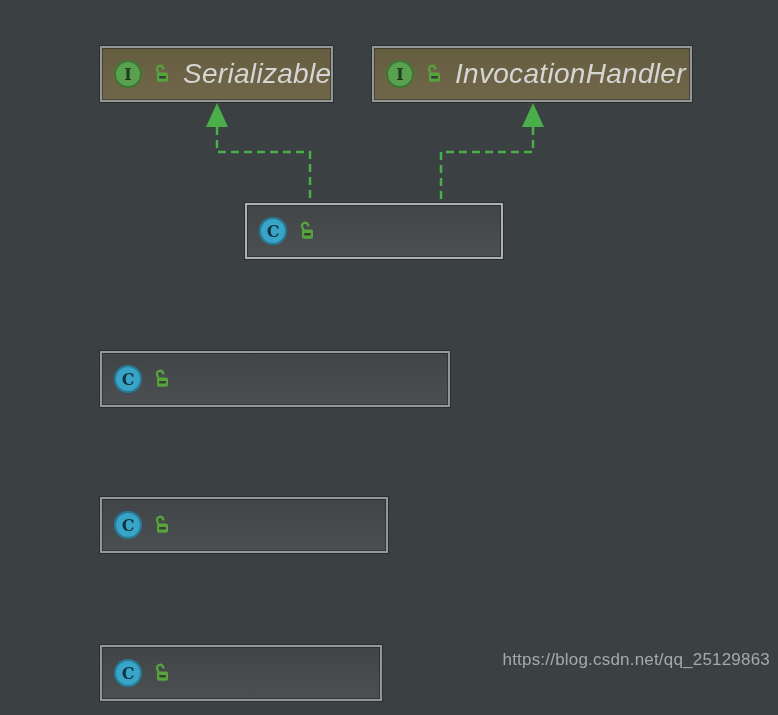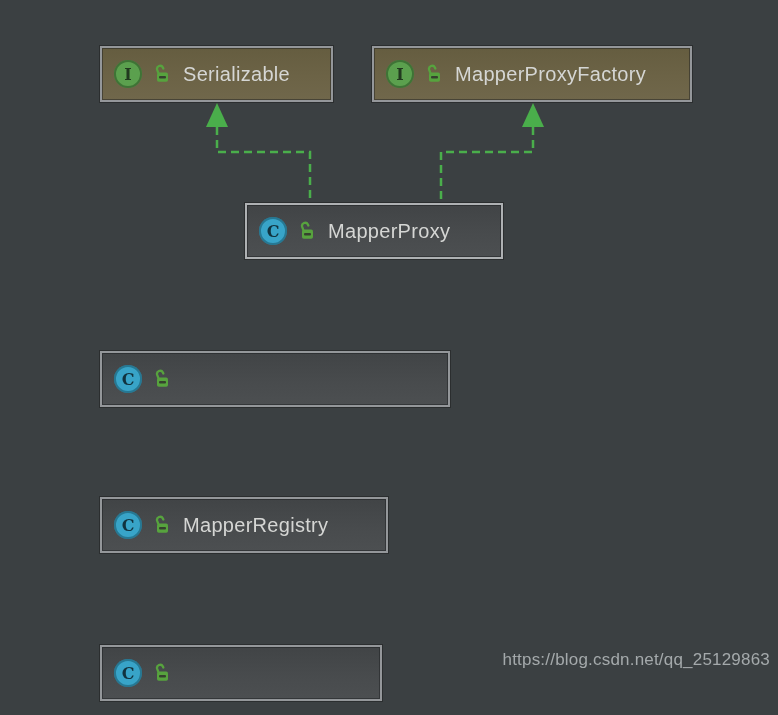--- a/index.html
+++ b/index.html
@@ -26,21 +26,21 @@
     width:28px;height:28px;border-radius:50%;flex:0 0 28px;
     display:flex;align-items:center;justify-content:center;
     font-family:"DejaVu Serif",serif;font-size:16px;font-weight:bold;
     margin-right:9px;
   }
   .badge.b-iface{background:#5ba04e;color:#21391f;box-shadow:inset 0 0 0 2px rgba(40,78,35,0.55);}
   .badge.b-cls{background:#38a4c8;color:#11333f;box-shadow:inset 0 0 0 2px rgba(18,66,82,0.45);}
 
   .lock{flex:0 0 20px;margin-right:12px;display:flex;align-items:center;}
 
-  .label{color:#d5d6d4;font-size:20px;letter-spacing:0.3px;white-space:nowrap;}
+  .label{color:#d5d6d4;font-size:28px;letter-spacing:0.3px;white-space:nowrap;font-style:italic;}
 
   
   #n0{left:100px;top:46px;width:233px;}
   #n1{left:372px;top:46px;width:320px;}
   #n2{left:245px;top:203px;width:258px;}
   #n3{left:100px;top:351px;width:350px;}
   #n4{left:100px;top:497px;width:288px;}
   #n5{left:100px;top:645px;width:282px;}
 
   .watermark{
@@ -78,33 +78,32 @@
 
   <div class="node iface" id="n1">
     <span class="badge b-iface">I</span>
     <span class="lock">
       <svg width="20" height="20" viewBox="0 0 20 20">
           <path d="M7.2 8.6 L6.2 5.9 A3.1 3.1 0 0 1 11.9 3.5 L12.3 4.5" fill="none" stroke="#57a33e" stroke-width="2.3" stroke-linecap="round"></path>
           <rect x="6" y="8.6" width="11" height="9.2" rx="1.8" fill="#57a33e"></rect>
           <rect x="8" y="12" width="7" height="2.6" rx="1" fill="#36422e"></rect>
         </svg>
     </span>
-    <span class="label">MapperProxyFactory</span>
+    <span class="label">InvocationHandler</span>
   </div>
 
   <div class="node cls selected" id="n2">
     <span class="badge b-cls">C</span>
     <span class="lock">
       <svg width="20" height="20" viewBox="0 0 20 20">
           <path d="M7.2 8.6 L6.2 5.9 A3.1 3.1 0 0 1 11.9 3.5 L12.3 4.5" fill="none" stroke="#57a33e" stroke-width="2.3" stroke-linecap="round"></path>
           <rect x="6" y="8.6" width="11" height="9.2" rx="1.8" fill="#57a33e"></rect>
           <rect x="8" y="12" width="7" height="2.6" rx="1" fill="#36422e"></rect>
         </svg>
     </span>
-    <span class="label">MapperProxy</span>
   </div>
 
   <div class="node cls" id="n3">
     <span class="badge b-cls">C</span>
     <span class="lock">
       <svg width="20" height="20" viewBox="0 0 20 20">
           <path d="M7.2 8.6 L6.2 5.9 A3.1 3.1 0 0 1 11.9 3.5 L12.3 4.5" fill="none" stroke="#57a33e" stroke-width="2.3" stroke-linecap="round"></path>
           <rect x="6" y="8.6" width="11" height="9.2" rx="1.8" fill="#57a33e"></rect>
           <rect x="8" y="12" width="7" height="2.6" rx="1" fill="#36422e"></rect>
         </svg>
@@ -113,21 +112,20 @@
 
   <div class="node cls" id="n4">
     <span class="badge b-cls">C</span>
     <span class="lock">
       <svg width="20" height="20" viewBox="0 0 20 20">
           <path d="M7.2 8.6 L6.2 5.9 A3.1 3.1 0 0 1 11.9 3.5 L12.3 4.5" fill="none" stroke="#57a33e" stroke-width="2.3" stroke-linecap="round"></path>
           <rect x="6" y="8.6" width="11" height="9.2" rx="1.8" fill="#57a33e"></rect>
           <rect x="8" y="12" width="7" height="2.6" rx="1" fill="#36422e"></rect>
         </svg>
     </span>
-    <span class="label">MapperRegistry</span>
   </div>
 
   <div class="node cls" id="n5">
     <span class="badge b-cls">C</span>
     <span class="lock">
       <svg width="20" height="20" viewBox="0 0 20 20">
           <path d="M7.2 8.6 L6.2 5.9 A3.1 3.1 0 0 1 11.9 3.5 L12.3 4.5" fill="none" stroke="#57a33e" stroke-width="2.3" stroke-linecap="round"></path>
           <rect x="6" y="8.6" width="11" height="9.2" rx="1.8" fill="#57a33e"></rect>
           <rect x="8" y="12" width="7" height="2.6" rx="1" fill="#36422e"></rect>
         </svg>

